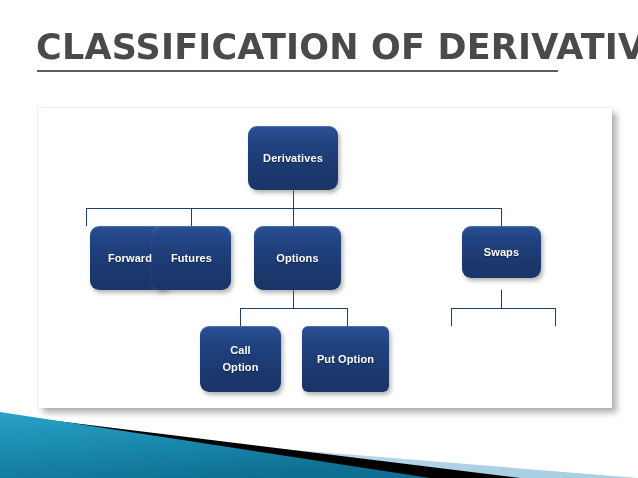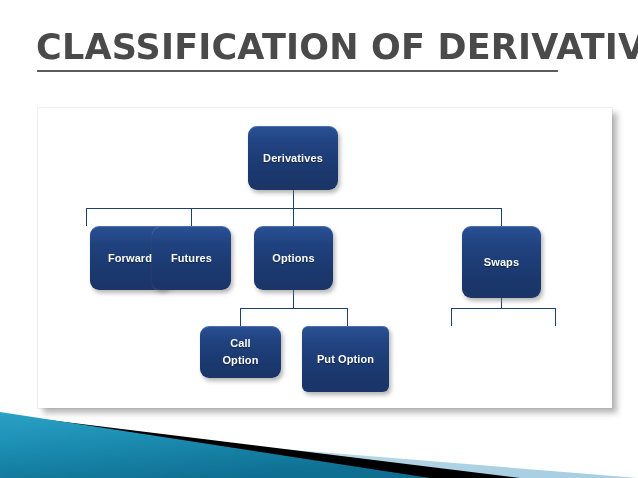--- a/index.html
+++ b/index.html
@@ -124,28 +124,28 @@
     <div class="node" style="left:210px; top:18px;  width:90px; height:64px;">
       <span class="label">Derivatives</span>
     </div>
 
     <div class="node" style="left:8px;   top:118px; width:80px; height:64px;margin-left:44px;">
       <span class="label">Forward</span>
     </div>
     <div class="node" style="left:114px; top:118px; width:79px; height:64px;text-align:right;">
       <span class="label">Futures</span>
     </div>
-    <div class="node" style="left:216px; top:118px; width:79px; height:64px;">
+    <div class="node" style="left:216px; top:118px; width:87px; height:64px;">
       <span class="label">Options</span>
     </div>
-    <div class="node" style="left:424px; top:118px; width:79px; height:72px;">
+    <div class="node" style="left:424px; top:118px; width:79px; height:52px;">
       <span class="label">Swaps</span>
     </div>
 
-    <div class="node" style="left:162px; top:218px; width:81px; height:52px;justify-content:center;">
+    <div class="node" style="left:162px; top:218px; width:81px; height:66px;justify-content:center;">
       <span class="label">Call
 Option</span>
     </div>
     <div class="node" style="left:264px; top:218px; width:87px; height:66px;border-radius:6px;">
       <span class="label">Put Option</span>
     </div>
 
   </div>
 
   <svg class="deco" viewBox="0 0 638 78" preserveAspectRatio="none">

